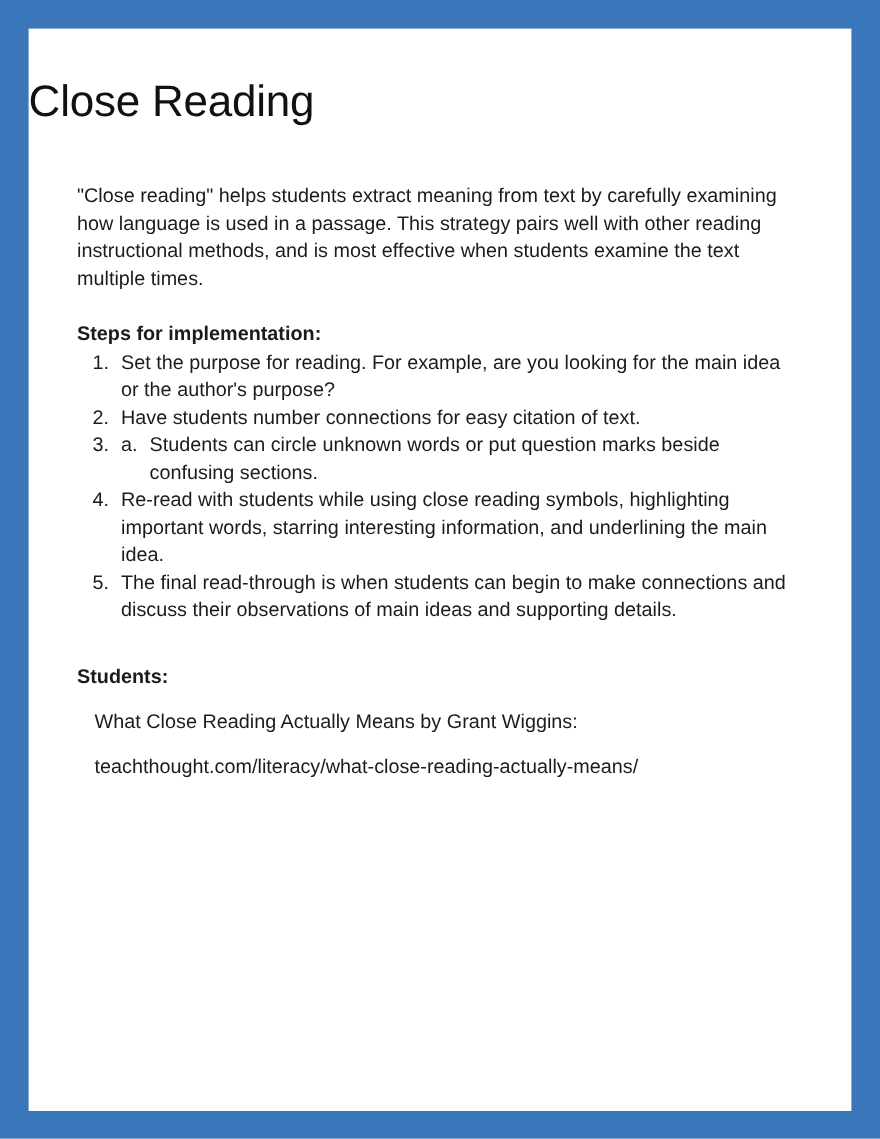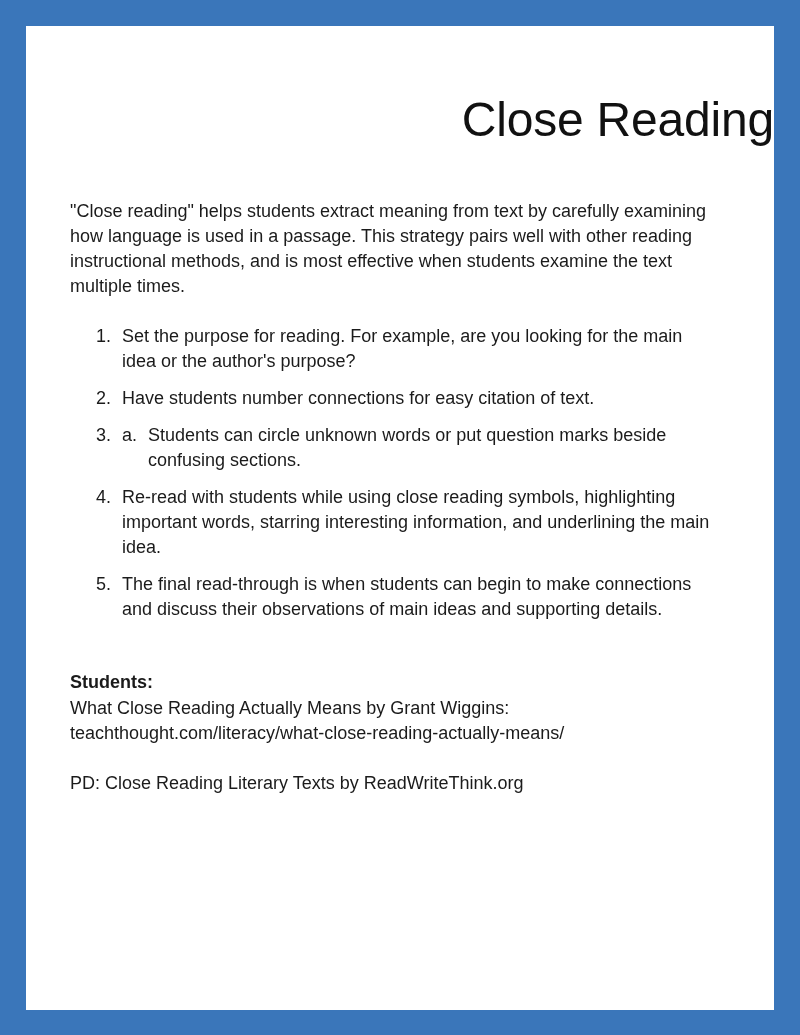--- a/index.html
+++ b/index.html
@@ -25,27 +25,27 @@
 
   #page-sheet {
     width: 100%;
     height: 100%;
     background: #ffffff;
     overflow: hidden;
     position: relative;
   }
 
   #doc-title {
-    text-align: right;
-    font-size: 48px;
+    text-align: left;
+    font-size: 40px;
     font-weight: 400;
     font-stretch: condensed;
     color: #111111;
     letter-spacing: -0.2px;
-    margin-top: 68px;
+    margin-top: 44px;
     line-height: 1.1;
   }
 
   #doc-body {
     margin: 0 48px 0 44px;
     padding-top: 52px;
     font-size: 18px;
     line-height: 25px;
     color: #1b1b1b;
   }
@@ -62,57 +62,58 @@
   }
 
   ol.steps {
     list-style-type: decimal;
     margin: 0 0 0 34px;
     padding: 0;
   }
 
   ol.steps > li {
     padding-left: 6px;
-    margin: 12px;
+    margin: 0;
   }
 
   ol.sub {
     list-style-type: lower-alpha;
     margin: 0 0 0 20px;
     padding: 0;
   }
 
   ol.sub > li {
     padding-left: 6px;
   }
 
   .res-block {
     margin: 0;
   }
 
   .res-line {
-    margin: 0;
+    margin: 16px;
   }
 
   .big-gap { height: 36px; }
   .mid-gap { height: 25px; }
 </style>
 </head>
 <body>
 
 <div id="page-frame">
   <div id="page-sheet">
 
     <h1 id="doc-title">Close Reading</h1>
 
     <div id="doc-body">
 
       <p class="para">"Close reading" helps students extract meaning from text by carefully examining how language is used in a passage. This strategy pairs well with other reading instructional methods, and is most effective when students examine the text multiple times.</p>
 
 
+      <div class="section-head">Steps for implementation:</div>
 
       <ol class="steps">
 
         <li>
           <span>Set the purpose for reading. For example, are you looking for the main idea or the author's purpose?</span>
         </li>
 
         <li>
           <span>Have students number connections for easy citation of text.</span>
         </li>
@@ -140,18 +141,17 @@
       <div class="section-head">Students:</div>
 
       <div class="res-block">
         <div class="res-line">What Close Reading Actually Means by Grant Wiggins:</div>
         <div class="res-line">teachthought.com/literacy/what-close-reading-actually-means/</div>
       </div>
 
       <div class="mid-gap"></div>
 
       <div class="res-block">
-        <div class="res-line">PD: Close Reading Literary Texts by ReadWriteThink.org</div>
       </div>
 
     </div>
   </div>
 </div>
 
 </body></html>

